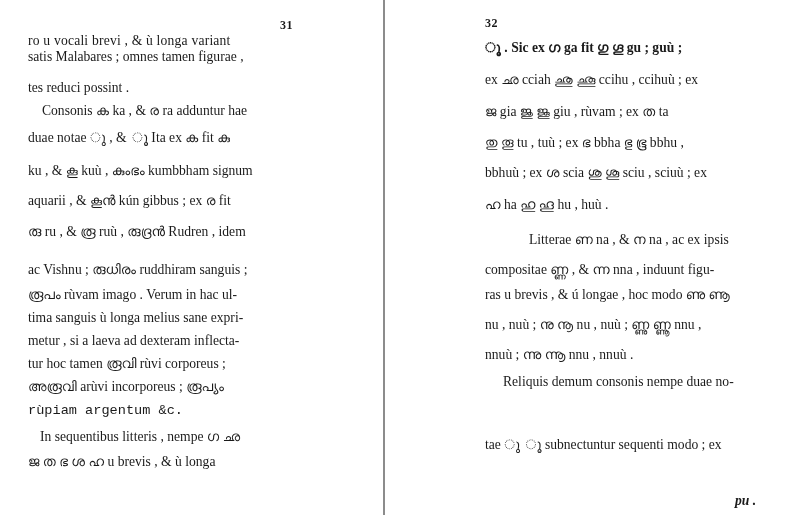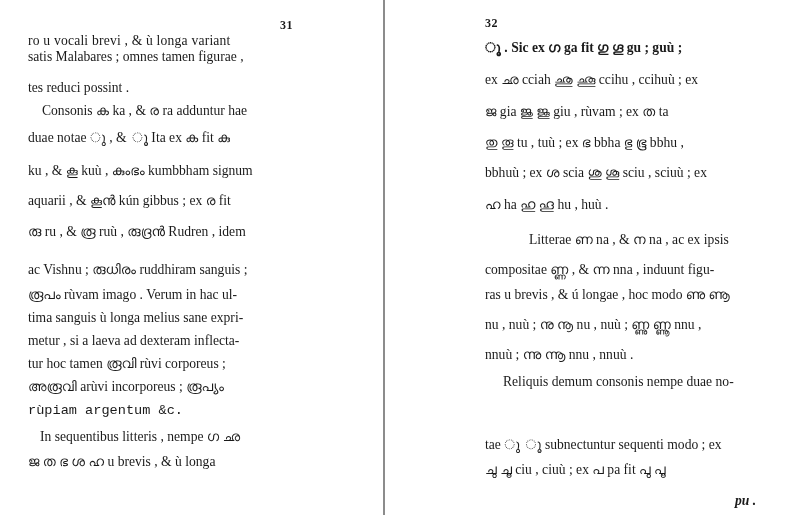--- a/index.html
+++ b/index.html
@@ -46,15 +46,14 @@
   <div class="line" style="left:100px; top:135px;">തു തൂ tu , tuù ; ex ഭ bbha ഭു ഭൂ bbhu ,</div>
   <div class="line" style="left:100px; top:165px;">bbhuù ; ex ശ scia ശു ശൂ sciu , sciuù ; ex</div>
   <div class="line" style="left:100px; top:197px;">ഹ ha ഹു ഹൂ hu , huù .</div>
   <div class="line" style="left:120px; top:232px;margin-left:24px;">Litterae ണ na , &amp; ന na , ac ex ipsis</div>
   <div class="line" style="left:100px; top:262px;">compositae ണ്ണ , &amp; ന്ന nna , induunt figu-</div>
   <div class="line" style="left:100px; top:287px;">ras u brevis , &amp; ú longae , hoc modo ണു ണൂ</div>
   <div class="line" style="left:100px; top:317px;">nu , nuù ; നു നൂ nu , nuù ; ണ്ണു ണ്ണൂ nnu ,</div>
   <div class="line" style="left:100px; top:347px;">nnuù ; ന്നു ന്നൂ nnu , nnuù .</div>
   <div class="line" style="left:118px; top:374px;">Reliquis demum consonis nempe duae no-</div>
   <div class="line" style="left:100px; top:402px;margin-top:35px;">tae ു ൂ subnectuntur sequenti modo ; ex</div>
-  <div class="line" style="left:100px; top:462px;">ചു ചൂ ciu , ciuù ; ex പ pa fit പു പൂ</div>
   <div class="line" style="left:350px; top:493px; font-weight:bold; font-style:italic;">pu .</div>
 </div>
 
 </body></html>

